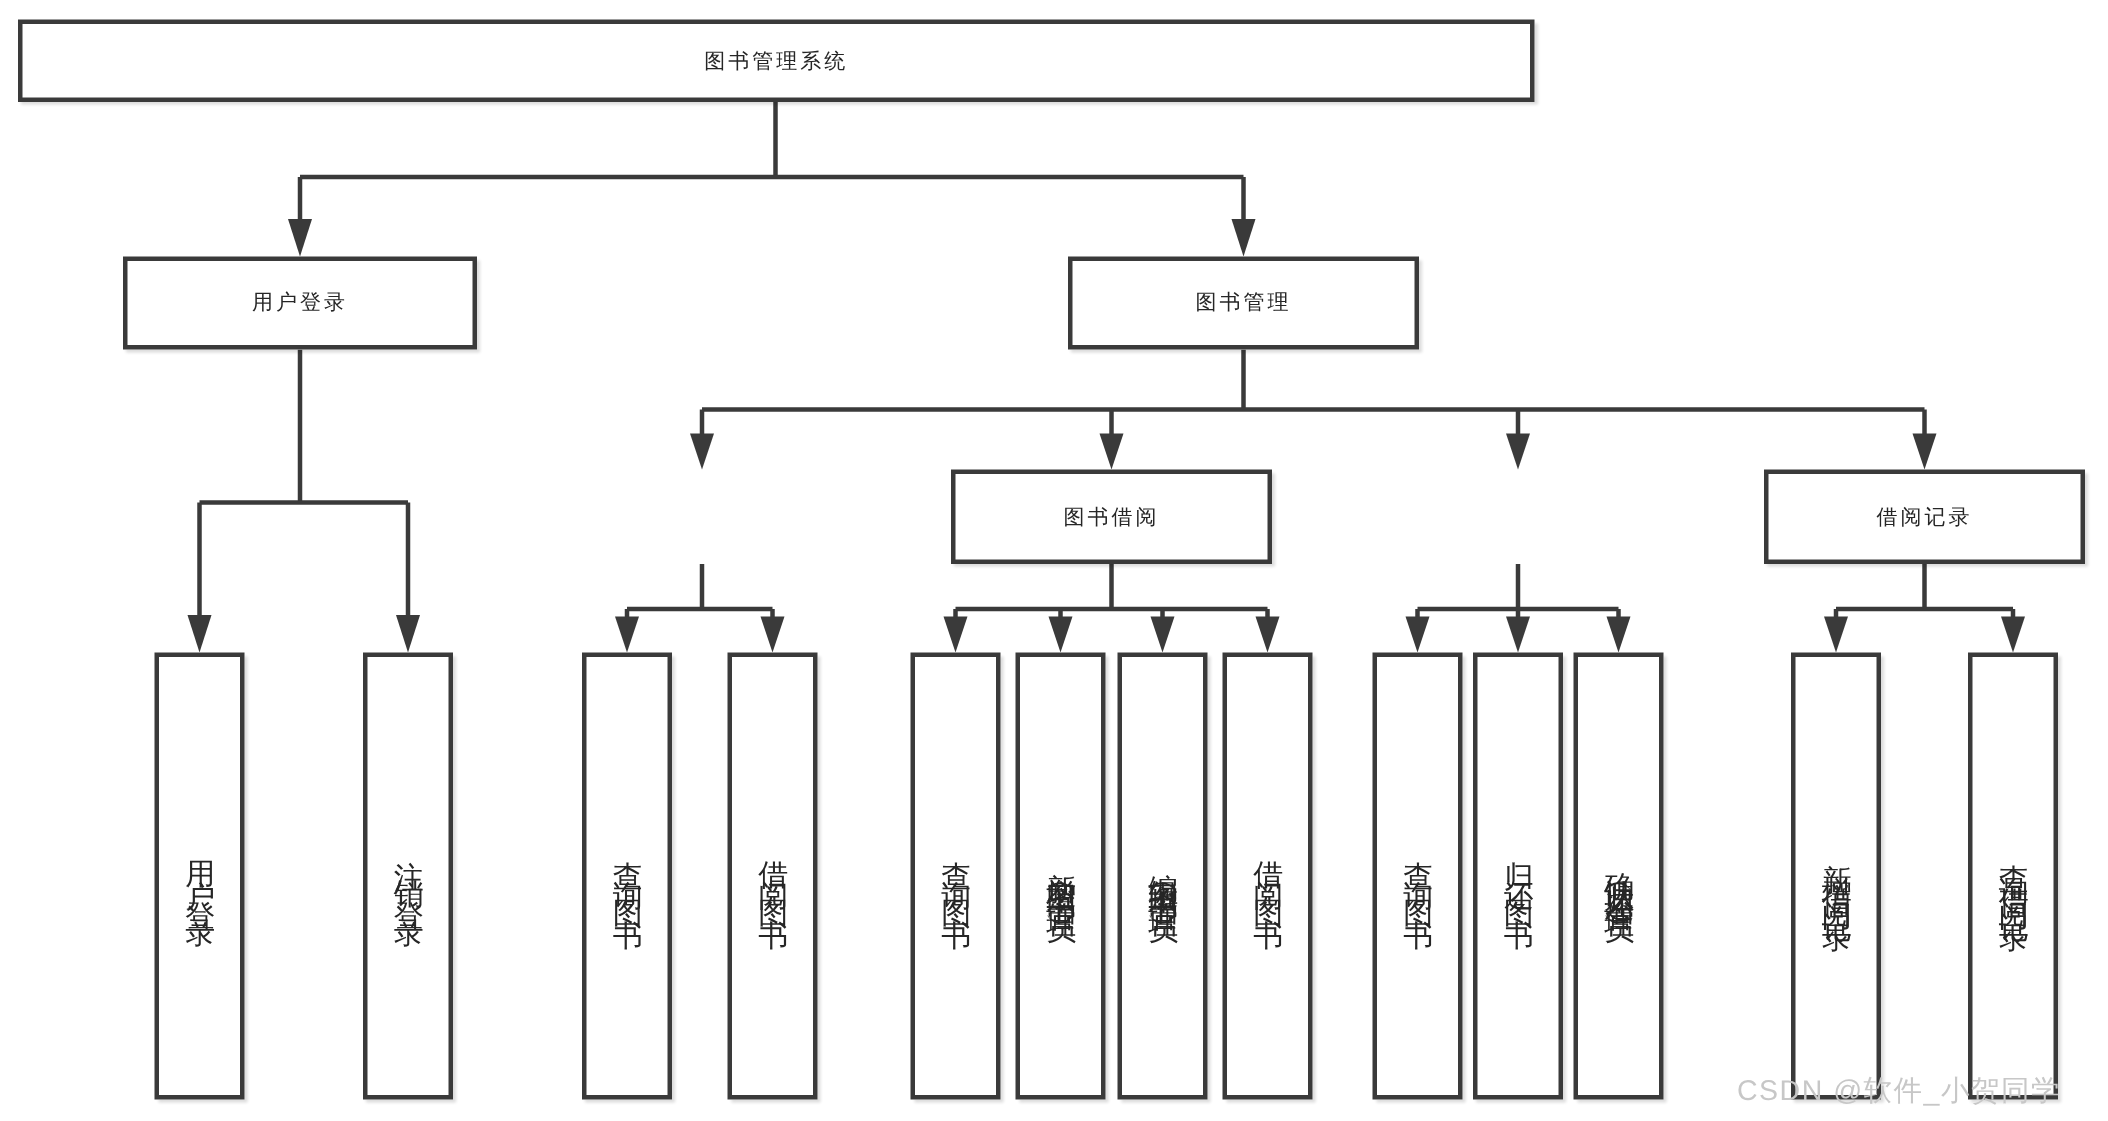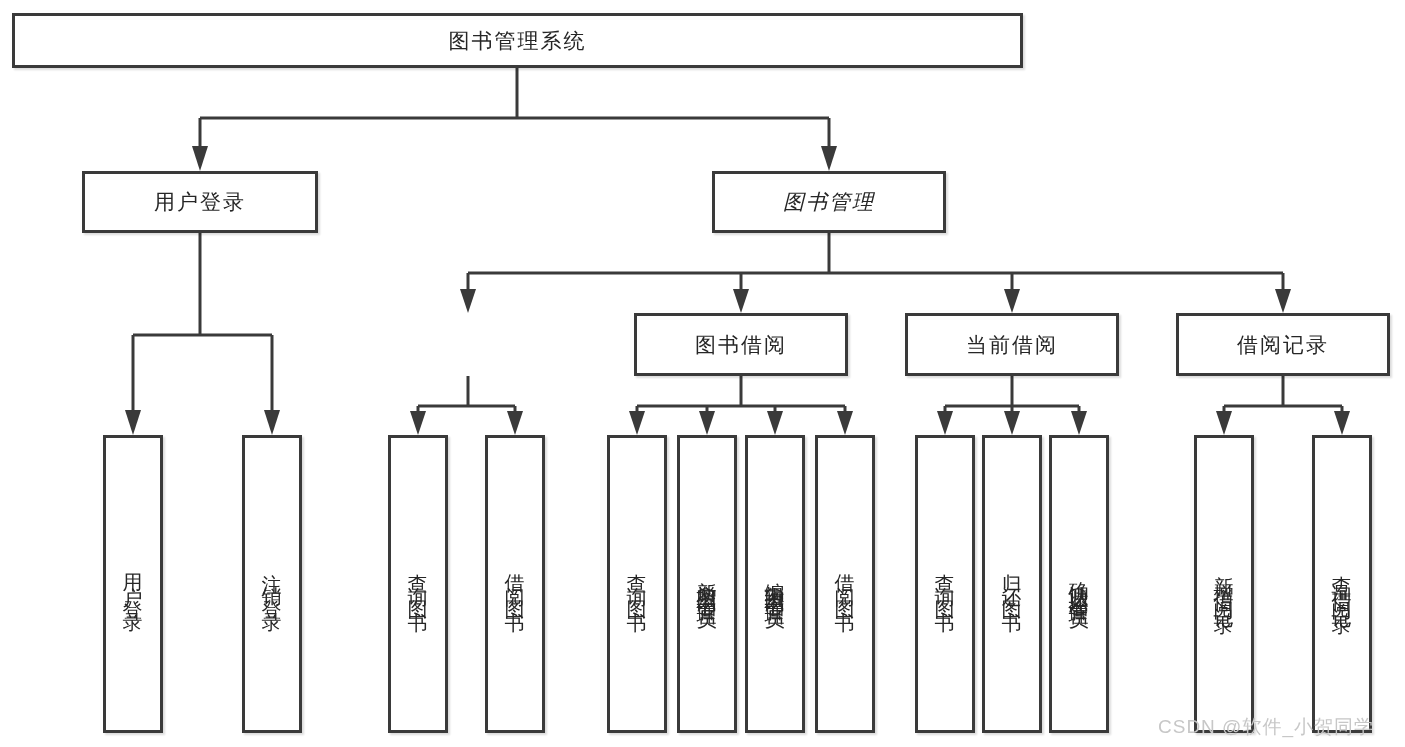--- a/index.html
+++ b/index.html
@@ -3,21 +3,21 @@
 <meta charset="utf-8">
 <style>
   html,body{margin:0;padding:0;background:#ffffff;}
   body{width:1405px;height:747px;overflow:hidden;position:relative;
        font-family:"Liberation Sans",sans-serif;color:#262626;}
   #canvas{position:absolute;left:0;top:0;width:1405px;height:747px;background:#ffffff;}
   #wires{position:absolute;left:0;top:0;pointer-events:none;}
   .node{position:absolute;box-sizing:border-box;border:3px solid #3a3a3a;background:#ffffff;
         display:flex;align-items:center;justify-content:center;
         box-shadow:2px 2px 2px rgba(0,0,0,0.14);}
-  .h-node{font-size:21px;letter-spacing:2px;white-space:nowrap;}
+  .h-node{font-size:14px;letter-spacing:2px;white-space:nowrap;}
   .leaf{writing-mode:vertical-rl;text-orientation:mixed;font-size:20px;line-height:1;}
   .sp4{letter-spacing:13px;}
   .sp6{letter-spacing:8px;}
   .sp9{letter-spacing:4px;}
   .watermark{position:absolute;left:1158px;top:714px;width:247px;font-size:19px;
              color:#c7c7c7;white-space:nowrap;z-index:5;letter-spacing:1px;}
 </style>
 </head>
 <body>
 
@@ -81,24 +81,23 @@
     <path d="M1224,406 H1342" fill="none"></path>
     <path d="M1224,406 V413" fill="none"></path>
     <polygon points="1216,411 1232,411 1224,435" stroke="none"></polygon>
     <path d="M1342,406 V413" fill="none"></path>
     <polygon points="1334,411 1350,411 1342,435" stroke="none"></polygon>
   </svg>
 
   <div class="node h-node" style="left:12px;top:13px;width:1011px;height:55px;">图书管理系统</div>
 
   <div class="node h-node" style="left:82px;top:171px;width:236px;height:62px;">用户登录</div>
-  <div class="node h-node" style="left:712px;top:171px;width:234px;height:62px;font-style:italic;">图书管理</div>
+  <div class="node h-node" style="left:712px;top:171px;width:234px;height:62px;">图书管理</div>
 
   <div class="node h-node" style="left:634px;top:313px;width:214px;height:63px;text-align:right;">图书借阅</div>
-  <div class="node h-node" style="left:905px;top:313px;width:214px;height:63px;">当前借阅</div>
   <div class="node h-node" style="left:1176px;top:313px;width:214px;height:63px;">借阅记录</div>
 
   <div class="node leaf sp4" style="left:103px;top:435px;width:60px;height:298px;">用户登录</div>
   <div class="node leaf sp4" style="left:242px;top:435px;width:60px;height:298px;">注销登录</div>
 
   <div class="node leaf sp4" style="left:388px;top:435px;width:60px;height:298px;">查询图书</div>
   <div class="node leaf sp4" style="left:485px;top:435px;width:60px;height:298px;">借阅图书</div>
 
   <div class="node leaf sp4" style="left:607px;top:435px;width:60px;height:298px;">查询图书</div>
   <div class="node leaf sp9" style="left:677px;top:435px;width:60px;height:298px;">新增图书（管理员）</div>

